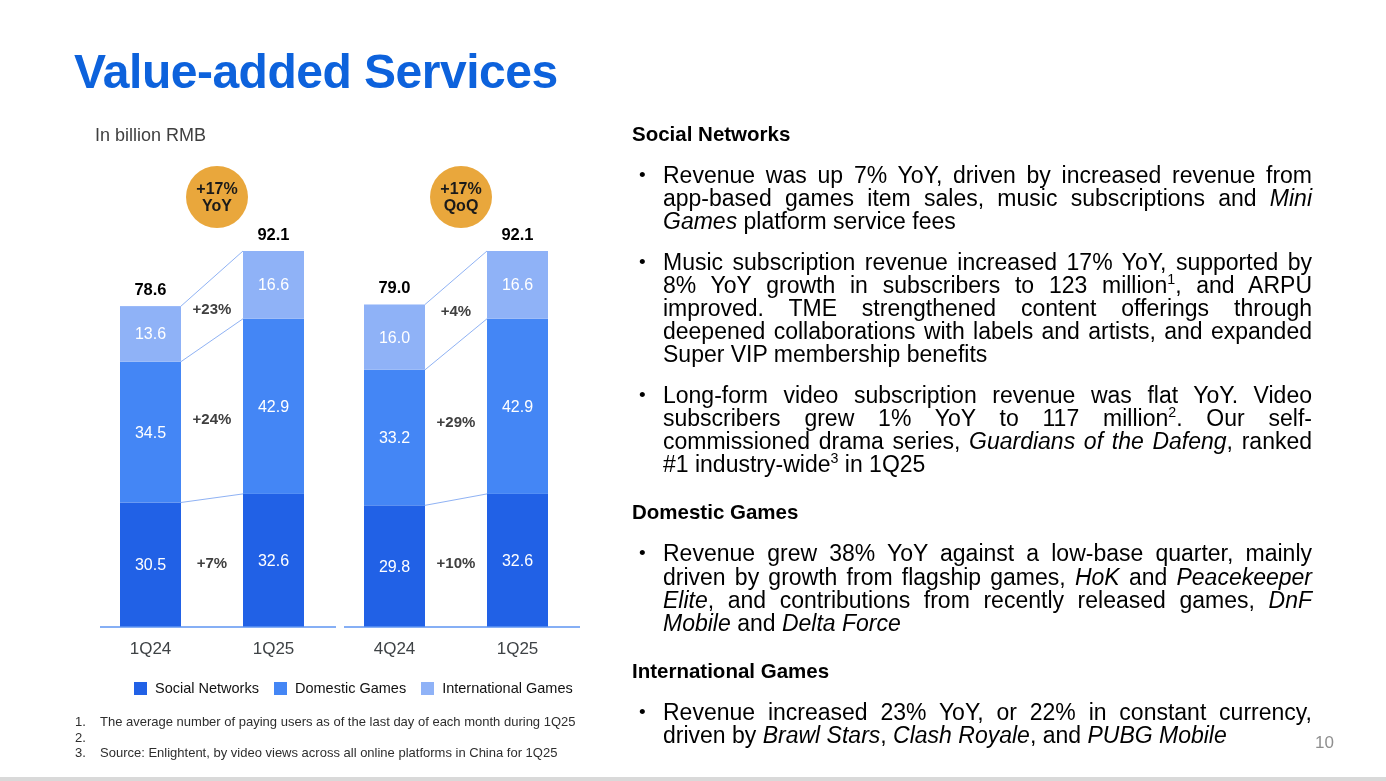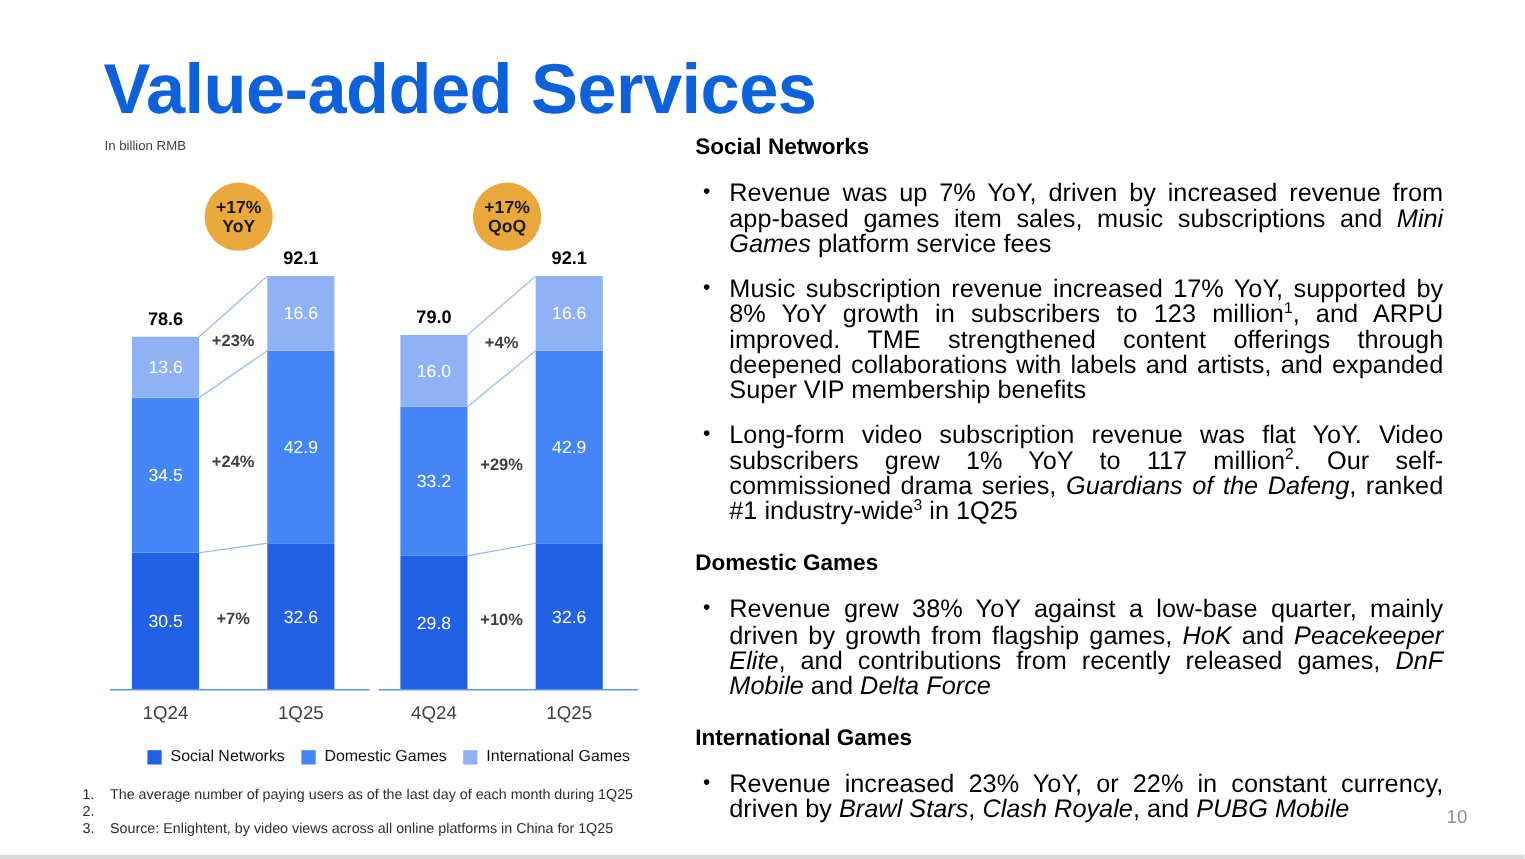--- a/index.html
+++ b/index.html
@@ -6,26 +6,26 @@
   html, body { width: 1386px; height: 781px; }
   body {
     font-family: "Liberation Sans", "DejaVu Sans", sans-serif;
     background: #ffffff;
     position: relative;
     overflow: hidden;
   }
   .slide { position: absolute; inset: 0; background: #fff; }
 
   .title {
-    position: absolute; left: 94px; top: 44px;
-    font-size: 64px; font-weight: bold; letter-spacing: -0.5px;
+    position: absolute; left: 74px; top: 44px;
+    font-size: 48px; font-weight: bold; letter-spacing: -0.5px;
   }
   .unit-label {
     position: absolute; left: 95px; top: 125px;
-    font-size: 12px; color: #3f3f3f;
+    font-size: 18px; color: #3f3f3f;
   }
 
   .chart-svg { position: absolute; top: 155px; width: 240px; height: 510px; }
   #chart1 { left: 100px; }
   #chart2 { left: 344px; }
   .chart-svg text { font-family: "Liberation Sans", "DejaVu Sans", sans-serif; }
 
   .legend {
     position: absolute; left: 134px; top: 680px;
     display: flex; align-items: center; gap: 15px;

